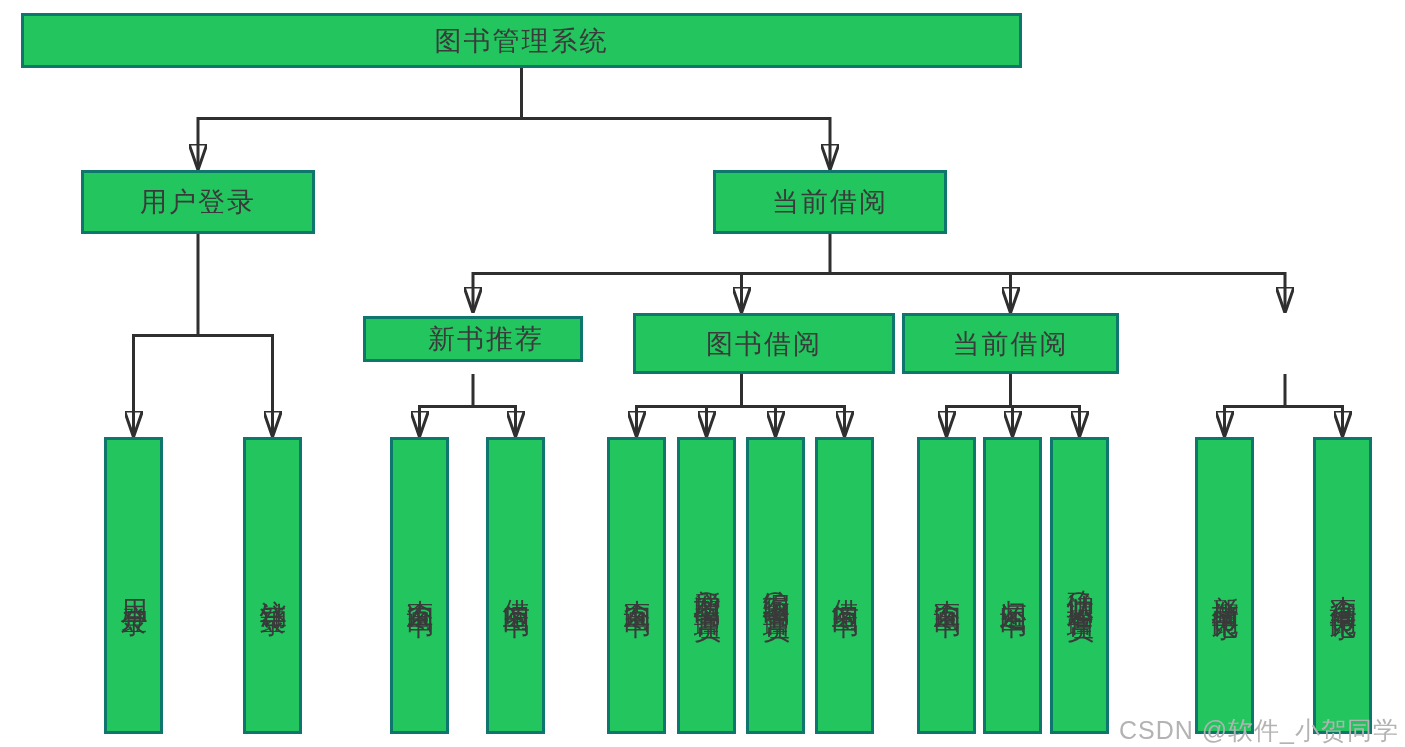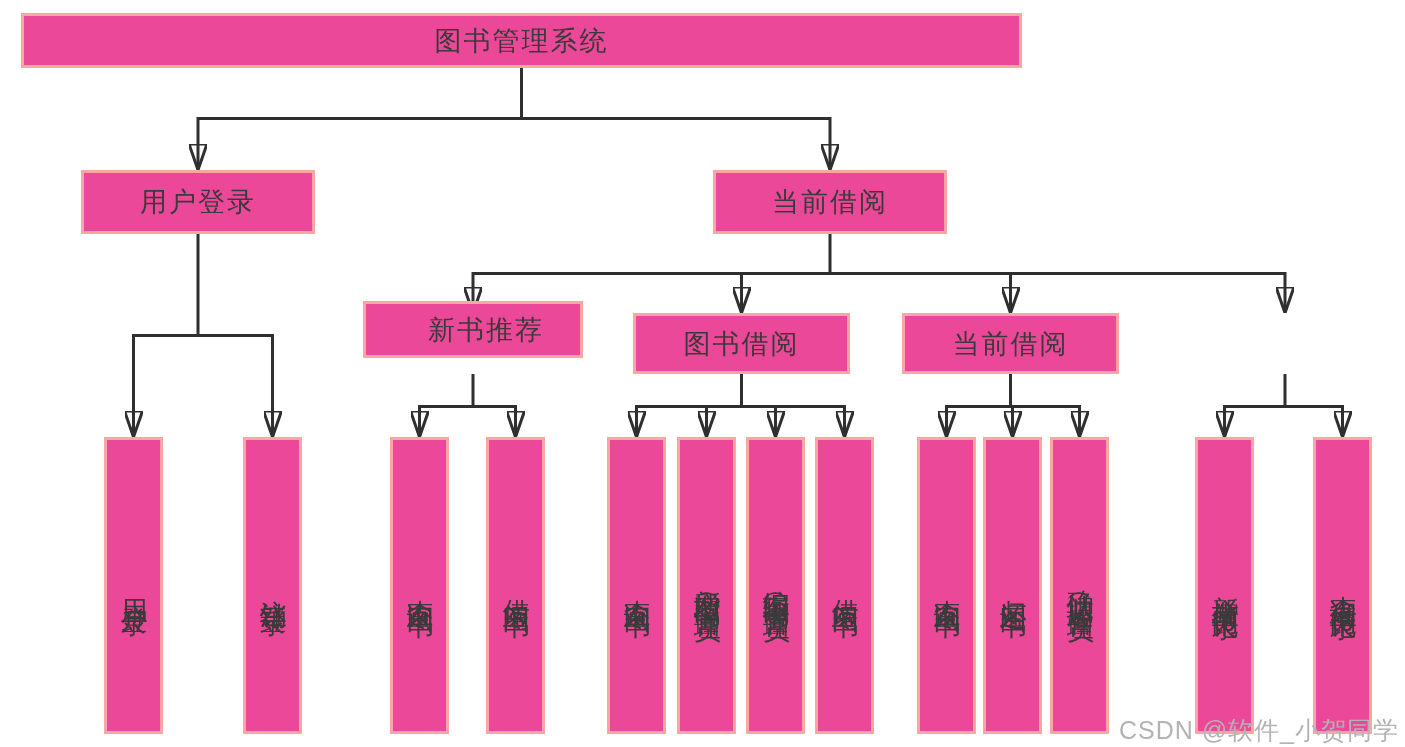--- a/index.html
+++ b/index.html
@@ -9,22 +9,22 @@
     width:1405px; height:747px;
     background:#ffffff;
     font-family:"Liberation Sans", sans-serif;
     color:#3a3a3a;
     overflow:hidden;
   }
   .wires { position:absolute; left:0; top:0; width:1405px; height:747px; }
   .wires path { stroke:#2f2f2f; stroke-width:3; fill:none; }
   .node {
     position:absolute;
-    background:#ec4899;
-    border:3px solid #fca5a5;
+    background:#22c55e;
+    border:3px solid #0f766e;
     display:flex; align-items:center; justify-content:center;
     text-align:center;
   }
   .node.h { font-size:27px; letter-spacing:2px; white-space:nowrap; }
   .node.v {
     writing-mode:vertical-rl;
     text-orientation:mixed;
     font-size:27px;
     letter-spacing:4px;
     line-height:1.1;
@@ -83,22 +83,22 @@
     <path d="M1285 374 V406.5 M1224.5 406.5 H1342.5"></path>
     <path d="M1224.5 405 V435" marker-end="url(#arrow)"></path>
     <path d="M1342.5 405 V435" marker-end="url(#arrow)"></path>
   </svg>
 
   <div class="node h" style="left:21px; top:13px; width:1001px; height:55px;">图书管理系统</div>
 
   <div class="node h" style="left:81px; top:170px; width:234px; height:64px;">用户登录</div>
   <div class="node h" style="left:713px; top:170px; width:234px; height:64px;">当前借阅</div>
 
-  <div class="node h" style="left:363px; top:301px; width:220px; height:57px;padding-left:26px;">新书推荐</div>
-  <div class="node h" style="left:633px; top:313px; width:217px; height:61px;">图书借阅</div>
+  <div class="node h" style="left:363px; top:316px; width:220px; height:46px;padding-left:26px;">新书推荐</div>
+  <div class="node h" style="left:633px; top:313px; width:262px; height:61px;">图书借阅</div>
   <div class="node h" style="left:902px; top:313px; width:217px; height:61px;">当前借阅</div>
 
   <div class="node v" style="left:104px; top:437px; width:59px; height:297px;">用户登录</div>
   <div class="node v" style="left:243px; top:437px; width:59px; height:297px;">注销登录</div>
 
   <div class="node v" style="left:390px; top:437px; width:59px; height:297px;">查询图书</div>
   <div class="node v" style="left:486px; top:437px; width:59px; height:297px;">借阅图书</div>
 
   <div class="node v" style="left:607px; top:437px; width:59px; height:297px;">查询图书</div>
   <div class="node v" style="left:677px; top:437px; width:59px; height:297px;">新增图书（管理员）</div>

